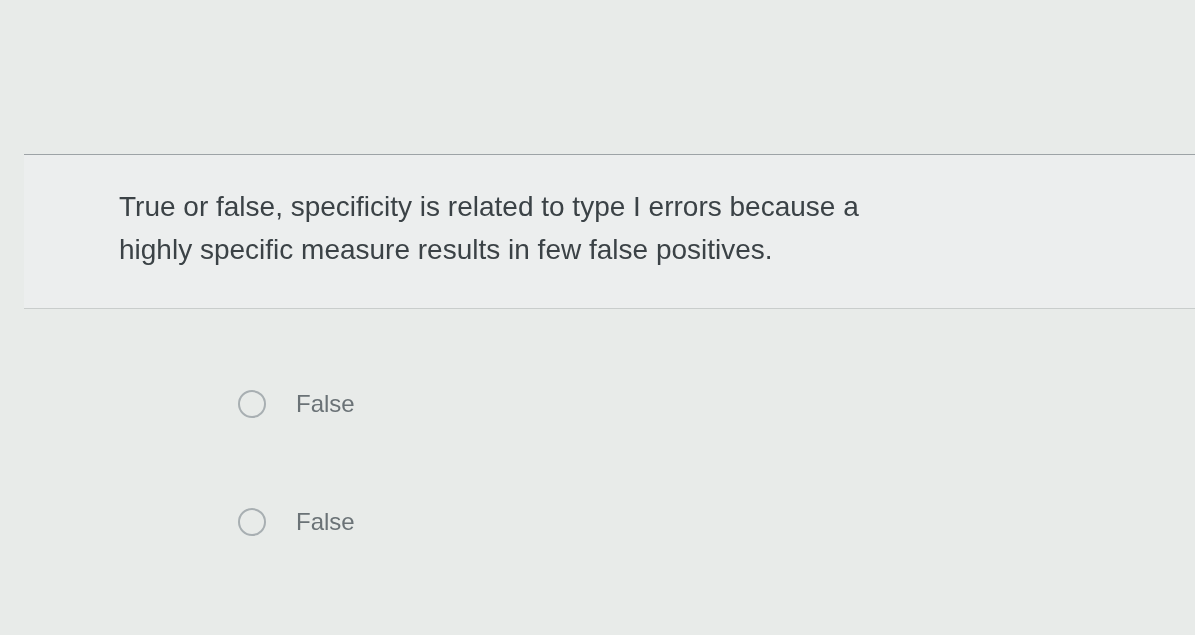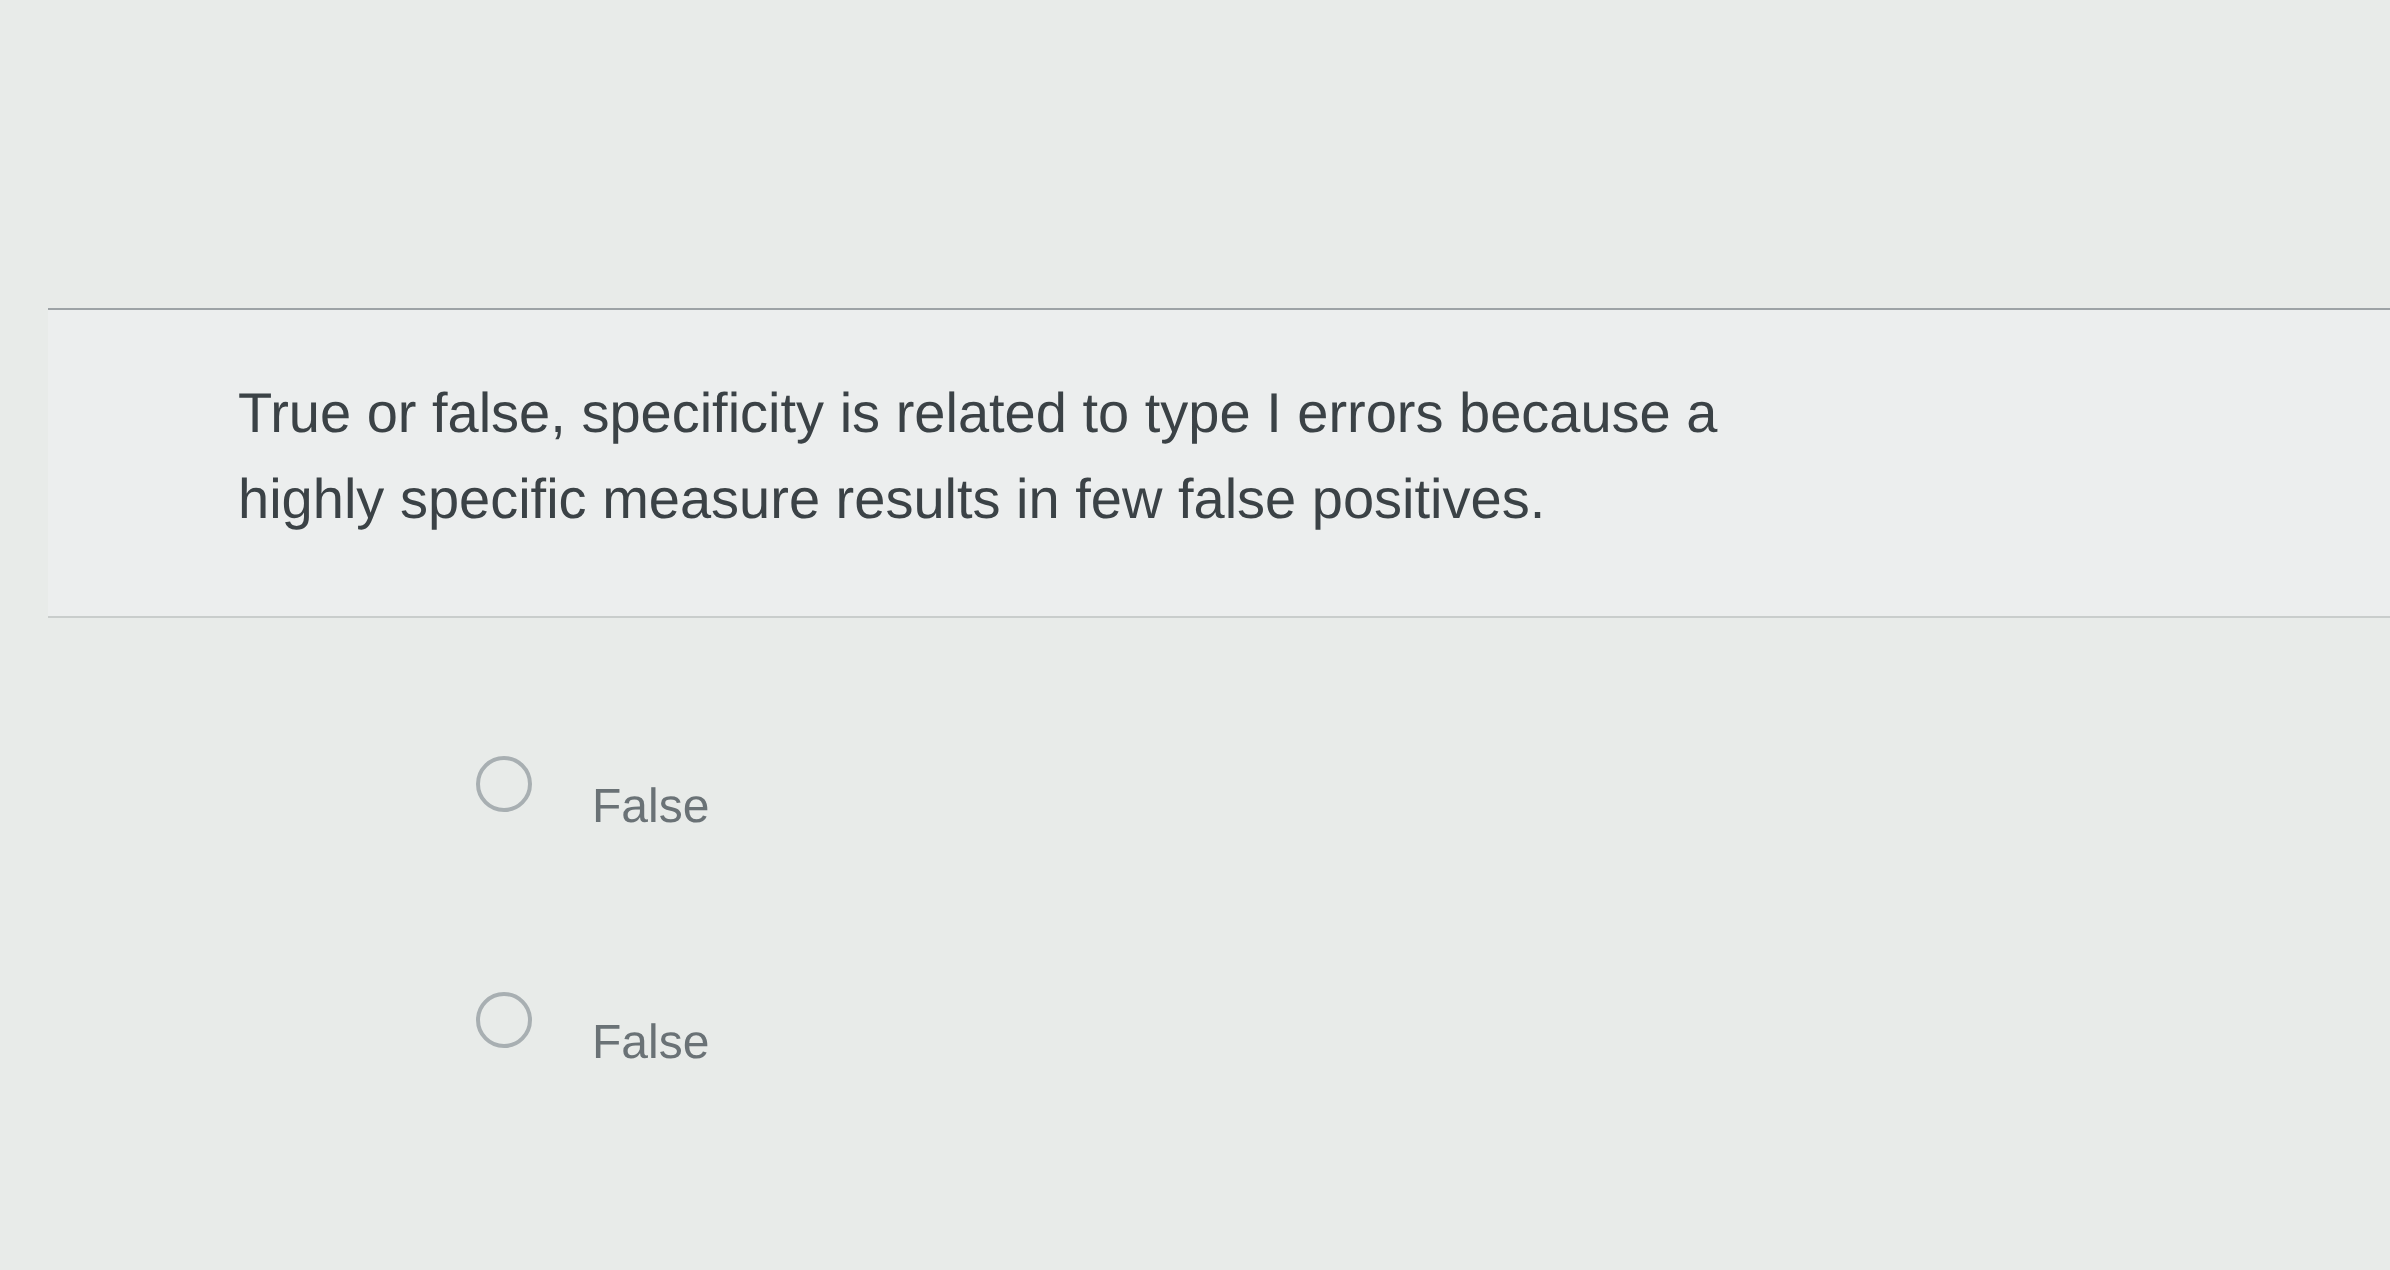--- a/index.html
+++ b/index.html
@@ -40,20 +40,21 @@
     .options-area {
       position: absolute;
       top: 330px;
       left: 190px;
       display: flex;
       flex-direction: column;
       gap: 42px;
     }
     .option-row {
       display: flex;
+      align-items: center;
       gap: 18px;
       cursor: pointer;
     }
     .radio-circle {
       width: 26px;
       height: 26px;
       border-radius: 50%;
       border: 2px solid #a8afb2;
       background: transparent;
       flex-shrink: 0;

